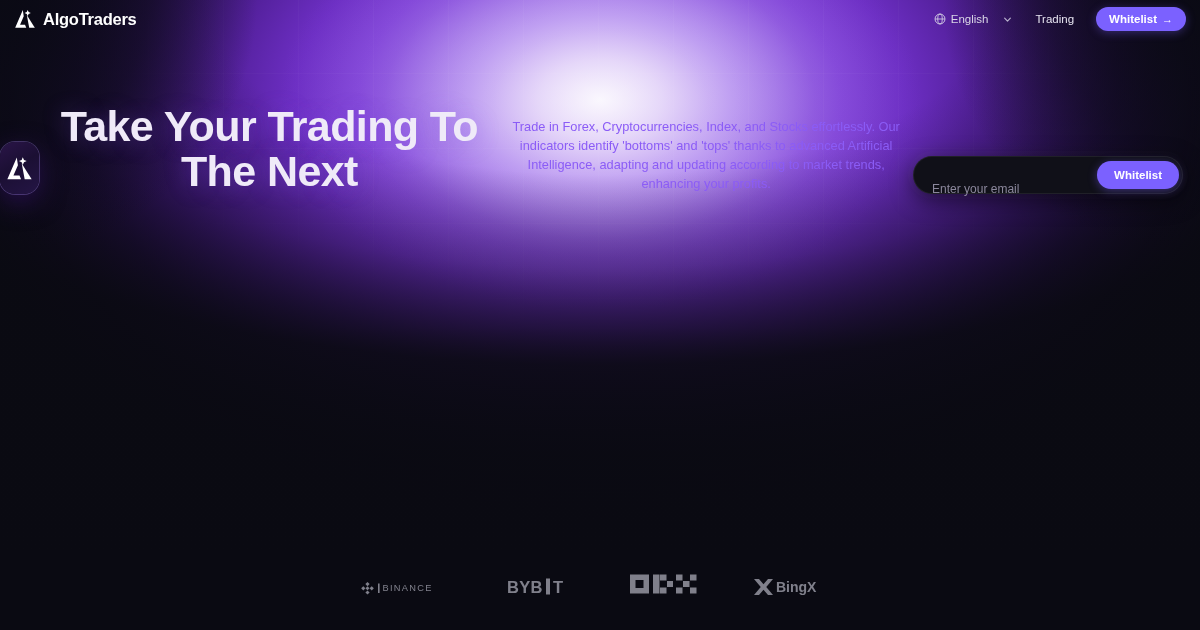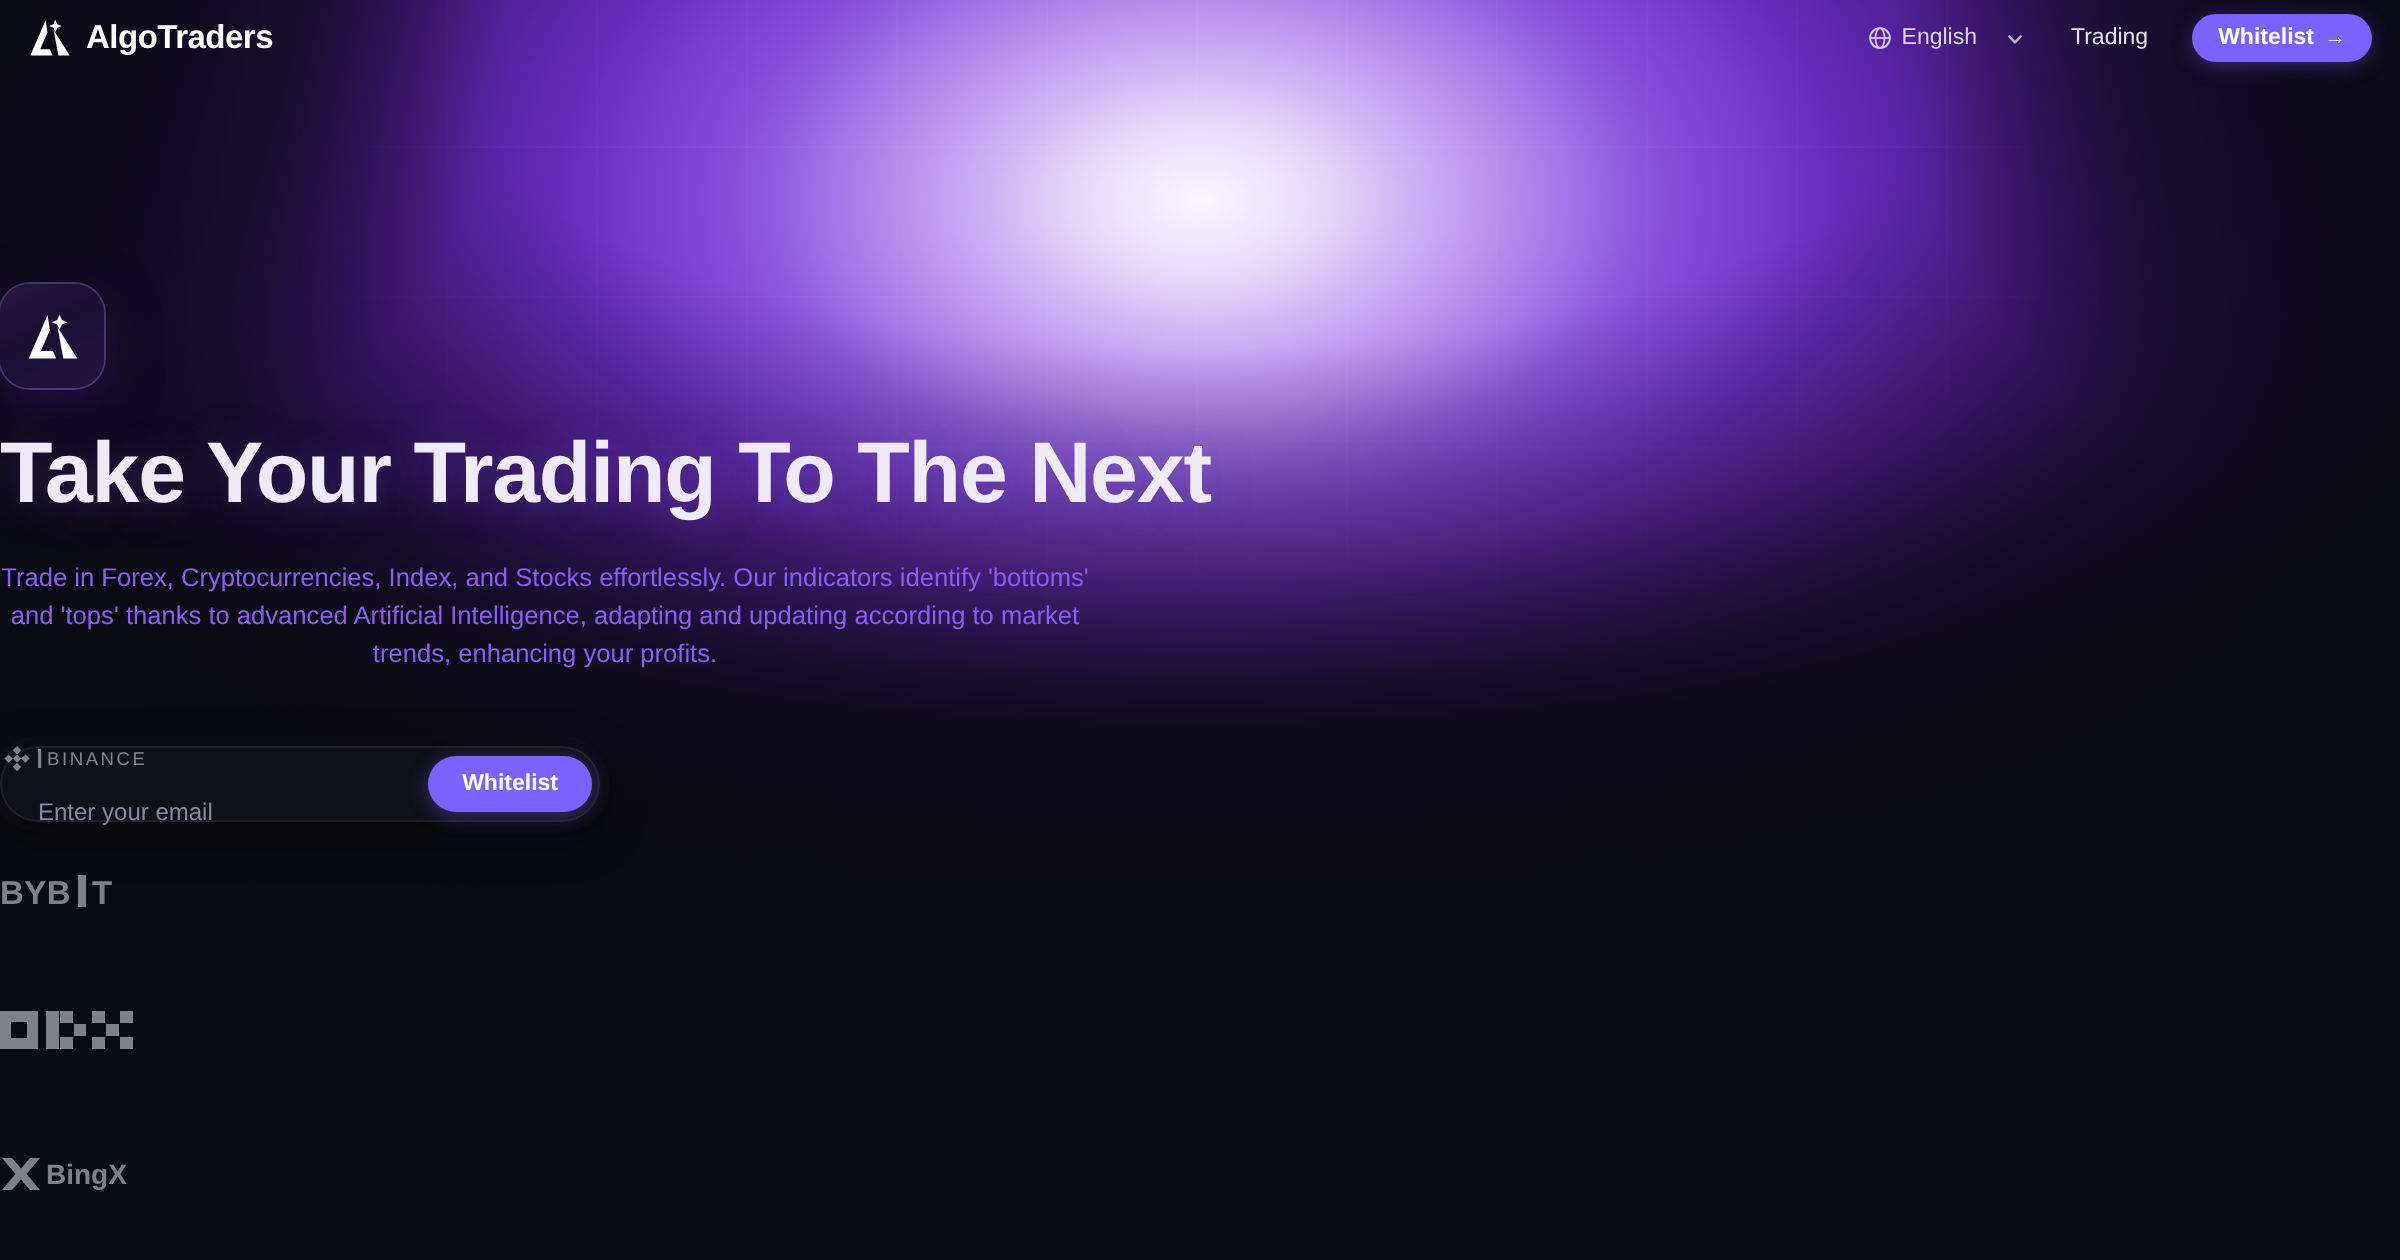--- a/index.html
+++ b/index.html
@@ -111,21 +111,21 @@
     font-size:11.5px; font-weight:600;
     padding:6px 13px; border-radius:999px;
     border:none; cursor:pointer; margin-left:10px;
     box-shadow:0 2px 10px rgba(123,97,255,0.35);
   }
   .btn-pill .arrow { font-size:11px; line-height:1; }
 
   
   .hero {
     position:absolute; top:0; left:0; right:17px;
-    display:flex; flex-direction:column; align-items:flex-start;
+    display:flex; flex-direction:row; align-items:flex-end;
     z-index:5;
   }
   .app-badge {
     margin-top:142px;
     width:52px; height:52px; border-radius:15px;
     background:linear-gradient(150deg, #2a1548 0%, #1b0f33 45%, #241545 100%);
     box-shadow:0 0 0 1px rgba(180,150,255,0.30), 0 8px 26px rgba(60,20,120,0.55);
     display:flex; align-items:center; justify-content:center;
   }
   .app-badge svg { width:27px; height:25px; display:block; }
@@ -176,24 +176,23 @@
     font-size:11.5px; font-weight:700;
     border:none; border-radius:999px;
     padding:8px 17px; cursor:pointer;
     font-family:"Liberation Sans", sans-serif;
     box-shadow:0 2px 10px rgba(123,97,255,0.4);
   }
 
   
   .partners {
     position:absolute; left:0; right:0; bottom:32px;
-    display:flex; align-items:flex-start; justify-content:center;
+    display:flex; align-items:flex-end; justify-content:center;
     gap:47px;
     z-index:6;
-    flex-direction:column;
   }
   .partner { display:flex; align-items:center; opacity:0.62; }
   .partner svg { display:block; fill:#c8c9d6; }
 </style>
 </head>
 <body>
 
 <div id="page">
 
   <div class="bg-base"></div>

